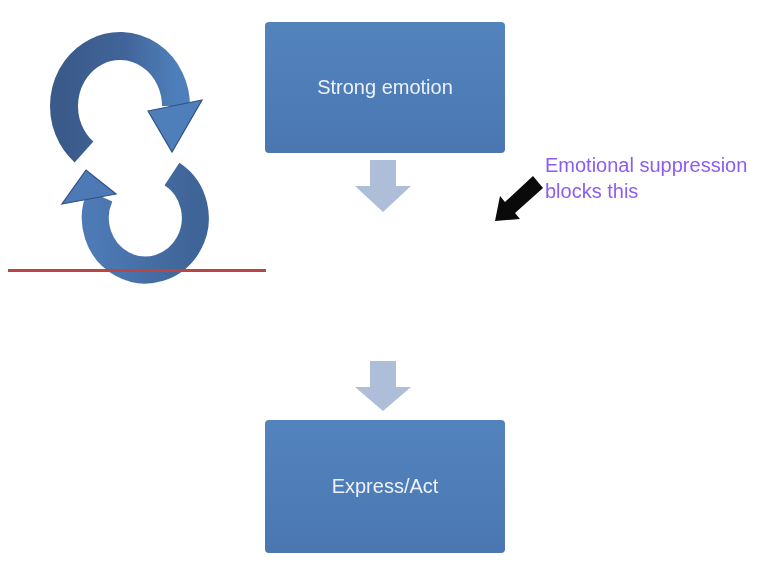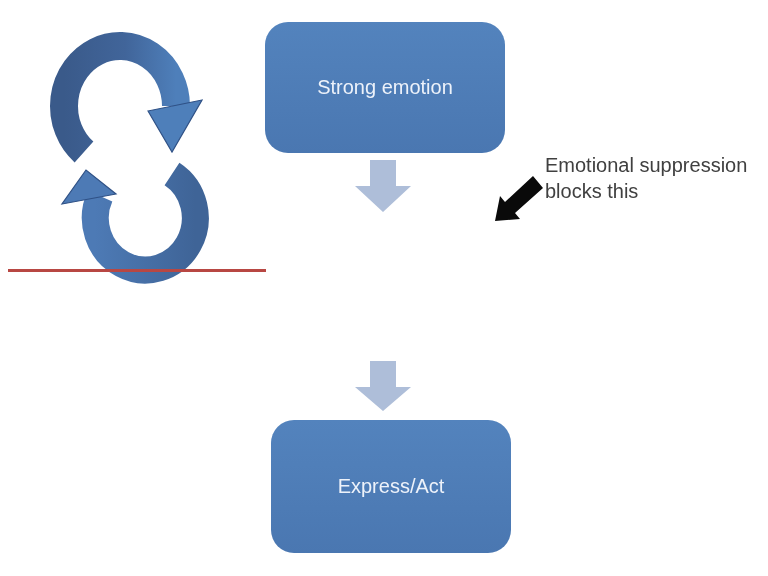--- a/index.html
+++ b/index.html
@@ -14,39 +14,39 @@
   svg.overlay {
     position: absolute;
     left: 0; top: 0;
     width: 768px; height: 576px;
   }
   .node {
     position: absolute;
     left: 265px;
     width: 240px;
     background: linear-gradient(180deg, #5383bd 0%, #4a77b1 100%);
-    border-radius: 23px;
+    border-radius: 4px;
     display: flex;
     align-items: center;
     justify-content: center;
     color: #edf2fa;
     font-size: 20px;
     text-align: center;
   }
   .node-1 { top: 22px;  height: 131px; }
   .node-2 { top: 223px; height: 130px; }
-  .node-3 { top: 420px; height: 133px; margin-left: 6px; }
+  .node-3 { top: 420px; height: 133px; }
   .annotation {
     position: absolute;
     left: 545px;
     top: 152px;
     width: 222px;
     font-size: 20px;
     line-height: 26px;
-    color: #404040;
+    color: #8b5cf6;
   }
 </style>
 </head>
 <body>
 
 <div class="canvas">
 
   <svg class="overlay" viewBox="0 0 768 576" aria-hidden="true">
     <defs>
       <linearGradient id="topArcGrad" x1="0" y1="0" x2="1" y2="0">

